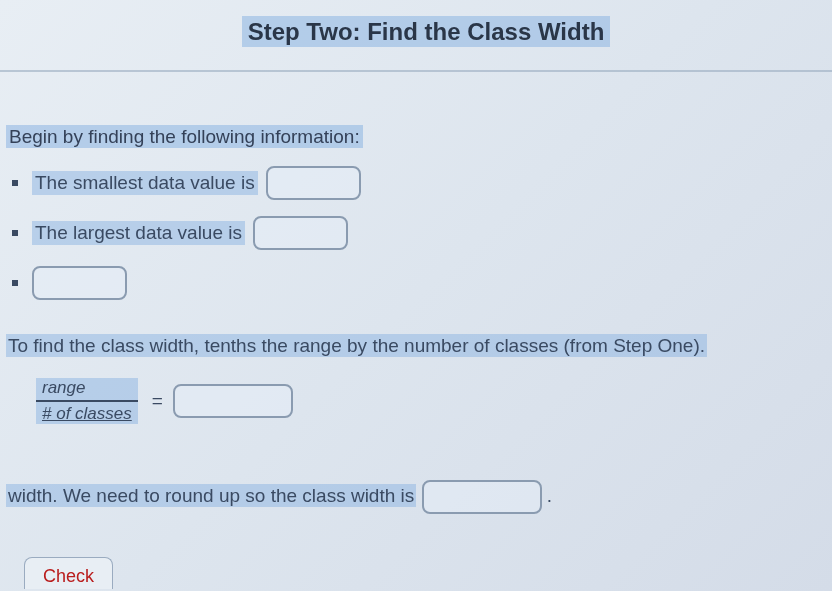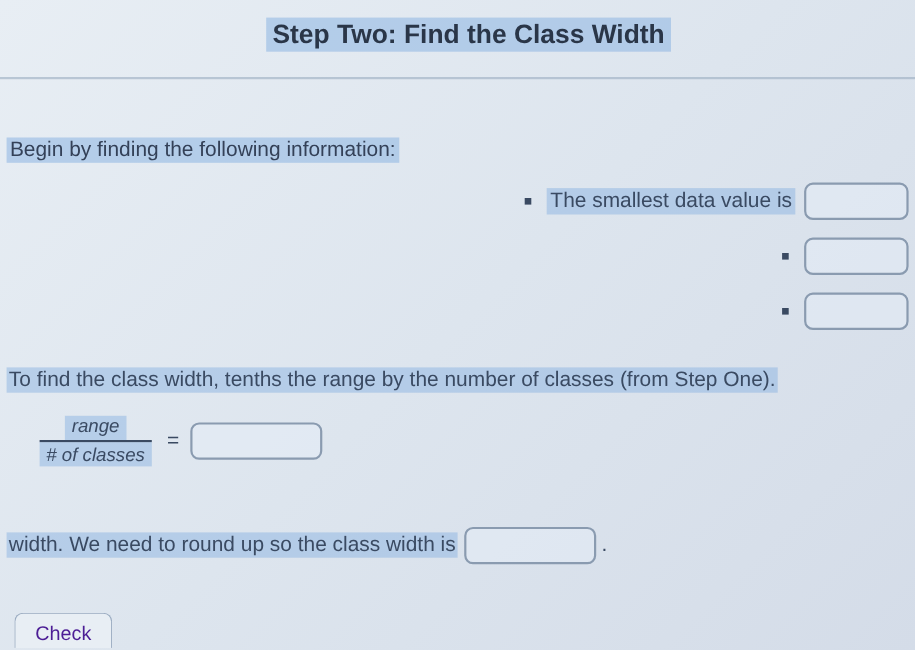--- a/index.html
+++ b/index.html
@@ -52,21 +52,20 @@
       list-style: none;
       padding-left: 6px;
       margin-bottom: 28px;
     }
     .bullet-list li {
       display: flex;
       align-items: center;
       margin-bottom: 16px;
       font-size: 19px;
       color: #3a4a62;
-      justify-content: flex-end;
     }
     .bullet-dot {
       width: 6px;
       height: 6px;
       background: #3a4a62;
       margin-right: 14px;
       flex-shrink: 0;
     }
     .bullet-text {
       background: rgba(140, 180, 225, 0.5);
@@ -100,59 +99,59 @@
     .formula-row {
       display: flex;
       align-items: center;
       font-size: 19px;
       color: #3a4a62;
       margin: 8px 0 18px 30px;
     }
     .fraction {
       display: inline-flex;
       flex-direction: column;
-      align-items: center;
       font-style: italic;
       font-size: 17px;
       color: #3a4a62;
       margin-right: 10px;
     }
     .frac-top {
       padding: 0 6px 2px 6px;
     }
     .frac-line {
       width: 100%;
       height: 1.5px;
       background: #3a4a62;
     }
     .frac-bot {
       padding: 2px 6px 0 6px;
+      text-decoration: underline;
     }
     .eq {
       margin: 0 10px 0 4px;
     }
     .hint {
       margin-left: 10px;
     }
     .inline-input-wrap {
       display: inline-flex;
       align-items: center;
       vertical-align: middle;
     }
     .check-btn {
       position: absolute;
-      left: 13px;
+      left: 24px;
       bottom: 2px;
       background: #e8eef4;
       border: 1.5px solid #9aabc0;
       border-bottom: none;
       border-radius: 8px 8px 0 0;
       padding: 8px 18px 2px 18px;
       font-size: 18px;
-      color: #4c1d95;
+      color: #b91c1c;
       cursor: pointer;
     }
   </style>
 </head>
 <body>
 
 <div class="header">
   <span class="header-title">Step Two: Find the Class Width</span>
 </div>
 <div class="divider"></div>
@@ -164,20 +163,21 @@
   </p>
 
   <ul class="bullet-list">
     <li>
       <span class="bullet-dot"></span>
       <span class="bullet-text">The smallest data value is</span>
       <input class="input-box" value="" style="">
     </li>
     <li>
       <span class="bullet-dot"></span>
+      <span class="bullet-text">The largest data value is</span>
       <input class="input-box" value="" style="">
     </li>
     <li>
       <span class="bullet-dot"></span>
       <input class="input-box" value="" style="">
     </li>
   </ul>
 
   <p class="para">
     <span class="hl">To find the class width, tenths the range by the number of classes (from Step One).</span>

